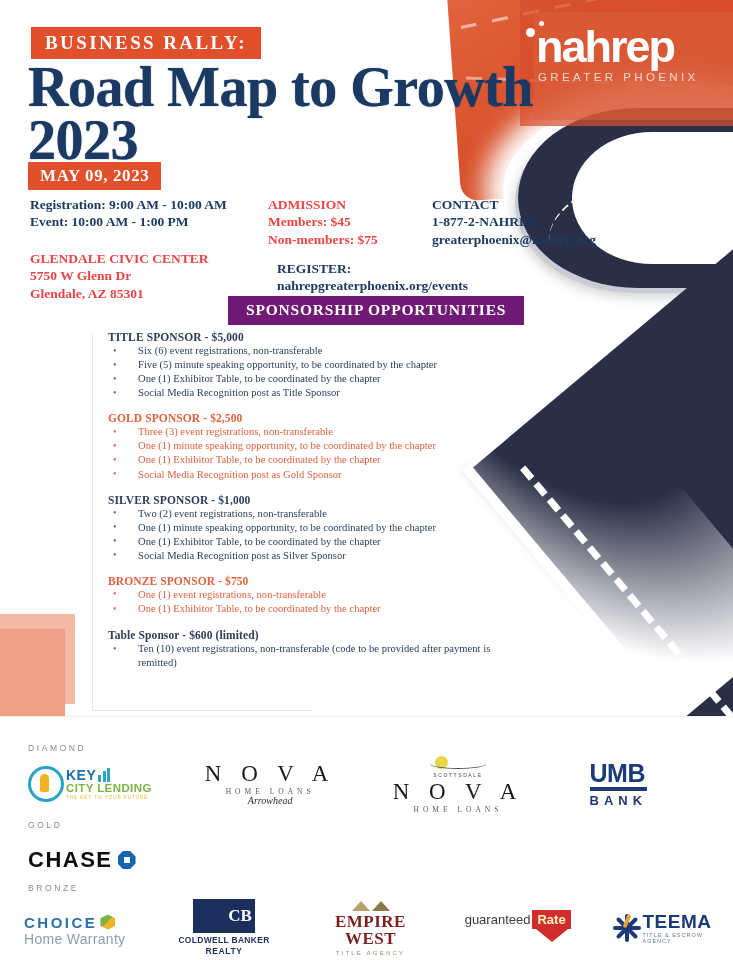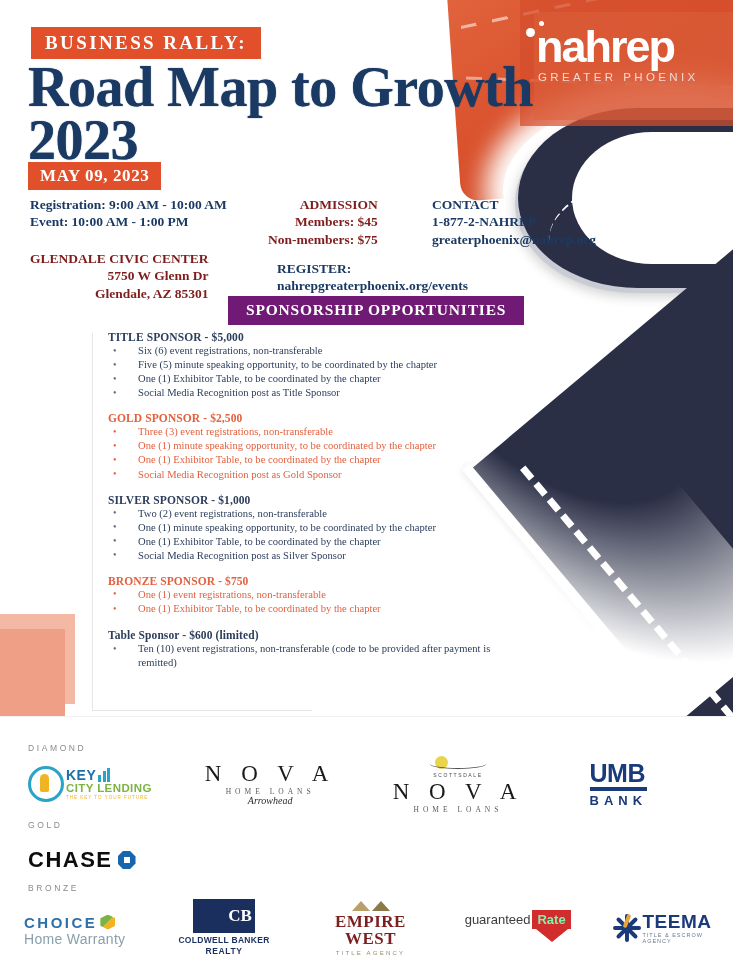--- a/index.html
+++ b/index.html
@@ -246,21 +246,21 @@
 
   
   .info {
     position: absolute;
     font-family: "Liberation Serif", serif;
     font-weight: bold;
     font-size: 13.5px;
     line-height: 1.28;
   }
   .info.navy  { color: #1b3a63; }
-  .info.orange{ color: #7f1d1d; text-align: right; }
+  .info.orange{ color: #ef4444; }
 
   #info-times     { left: 30px;  top: 196px; }
   #info-admission { left: 268px; top: 196px; }
   #info-contact   { left: 432px; top: 196px; }
   #info-venue     { left: 30px;  top: 250px; }
   #info-register  { left: 277px; top: 260px; }
 
   .info .line { white-space: nowrap; }
 
   .sponsor-banner {
@@ -514,21 +514,21 @@
   
   .grate { display: flex; align-items: flex-start; }
   .grate .g1 {
     font-family: "Liberation Sans", sans-serif;
     font-size: 13px; color: #3c3c3c; padding-top: 2px;
   }
   .grate .arrow {
     position: relative; margin-left: 2px;
   }
   .grate .arrow .box {
-    background: #d22d2d; color: #86efac;
+    background: #d22d2d; color: #fef9c3;
     font-family: "Liberation Sans", sans-serif;
     font-weight: bold; font-size: 13px;
     padding: 2px 5px 2px 5px;
   }
   .grate .arrow .pt {
     width: 0; height: 0; margin: 0 auto;
     border-left: 16px solid transparent;
     border-right: 16px solid transparent;
     border-top: 13px solid #d22d2d;
   }

